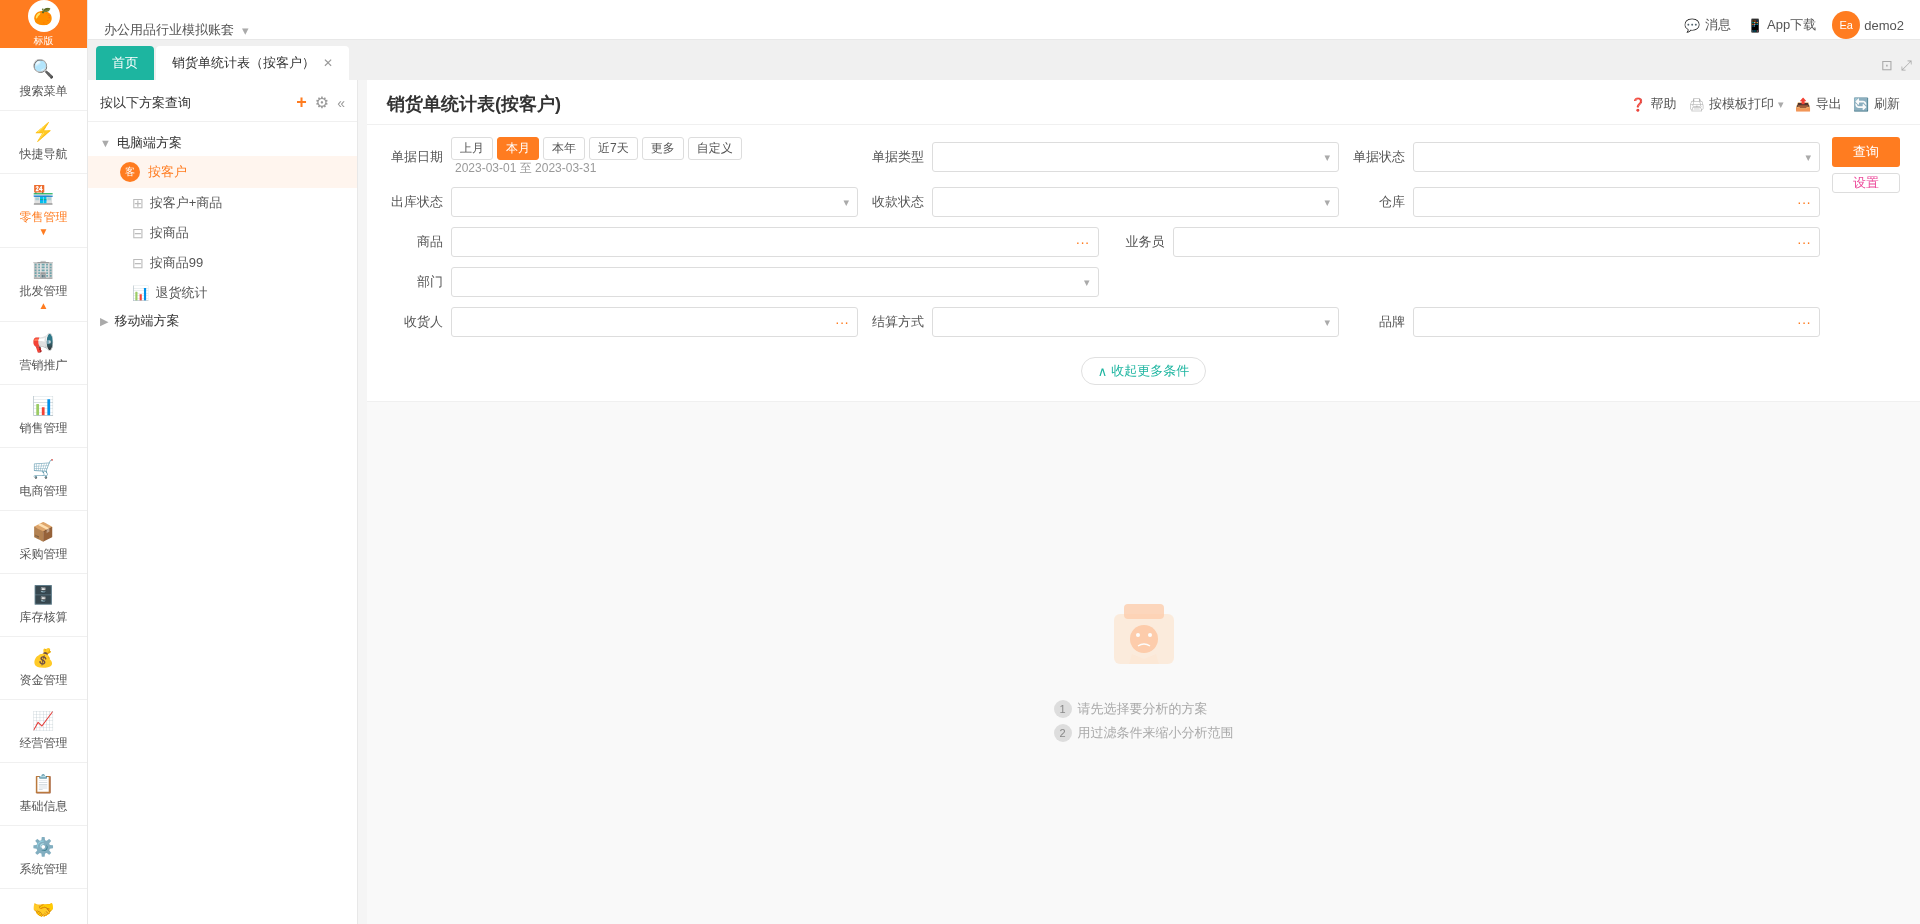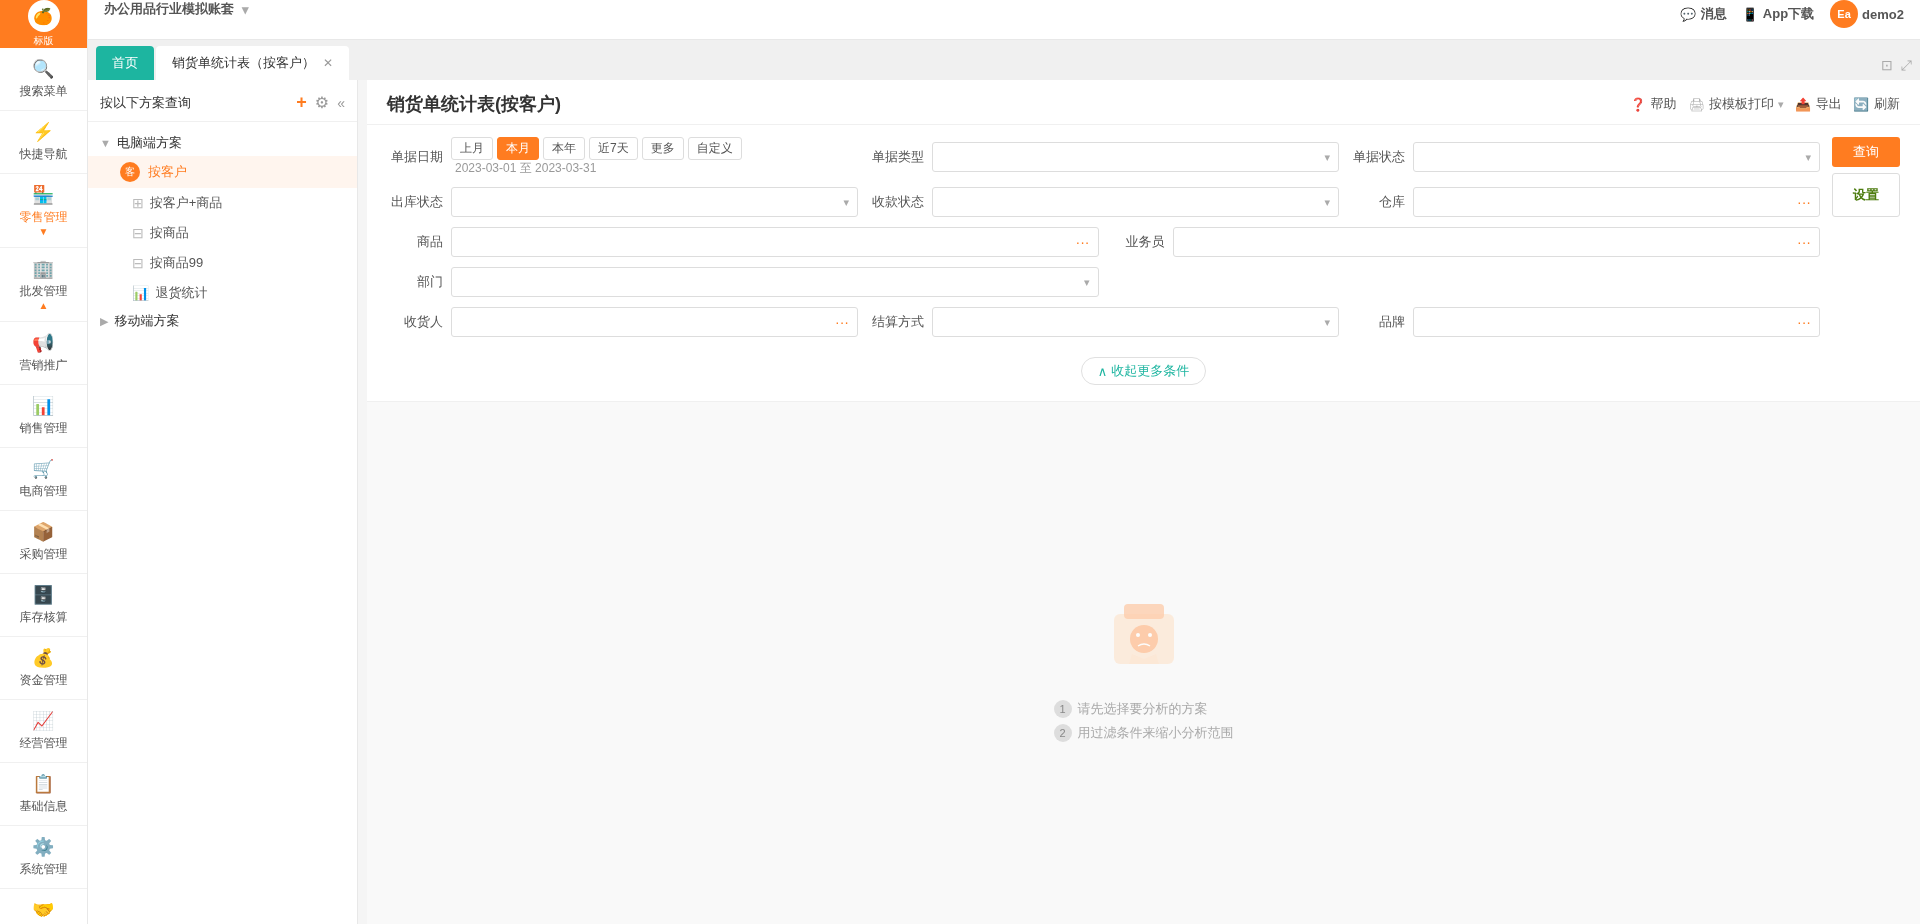--- a/index.html
+++ b/index.html
@@ -58,25 +58,24 @@
       display: flex;
       flex-direction: column;
       overflow: hidden;
     }
 
     
     .top-header {
       height: 40px;
       background: #fff;
       display: flex;
-      align-items: flex-start;
+      align-items: flex-end;
       justify-content: space-between;
       padding: 0 16px;
       border-bottom: 1px solid #e8e8e8;
-      font-weight: bold;
     }
     .top-header-left {
       display: flex;
       align-items: center;
       gap: 8px;
       color: #555;
       font-size: 13px;
     }
     .top-header-right {
       display: flex;
@@ -338,27 +337,26 @@
       background: #ff7c20;
       color: #fff;
       border: none;
       padding: 6px 20px;
       border-radius: 3px;
       cursor: pointer;
       font-size: 13px;
     }
     .btn-setting {
       background: #fff;
-      color: #4d7c0f;
+      color: #ec4899;
       border: 1px solid #ddd;
-      padding: 12px 20px;
+      padding: 0 20px;
       border-radius: 3px;
       cursor: pointer;
       font-size: 13px;
-      font-weight: bold;
     }
 
     
     .empty-state {
       flex: 1;
       display: flex;
       flex-direction: column;
       align-items: center;
       justify-content: center;
       background: #f9f9f9;

